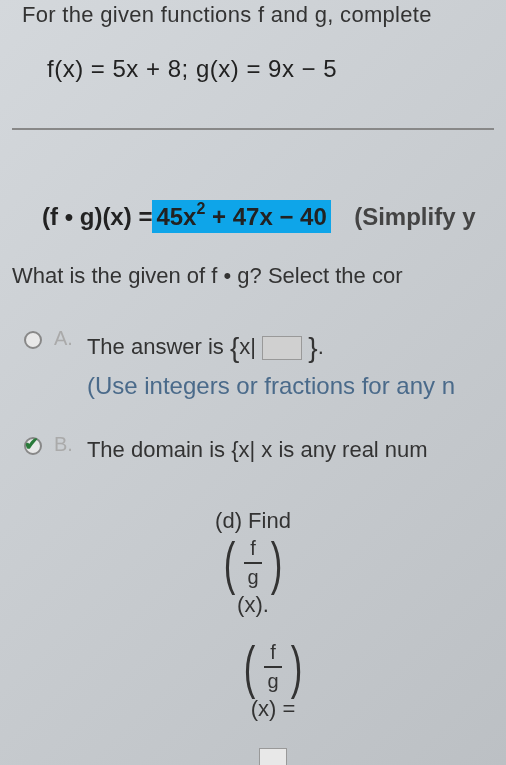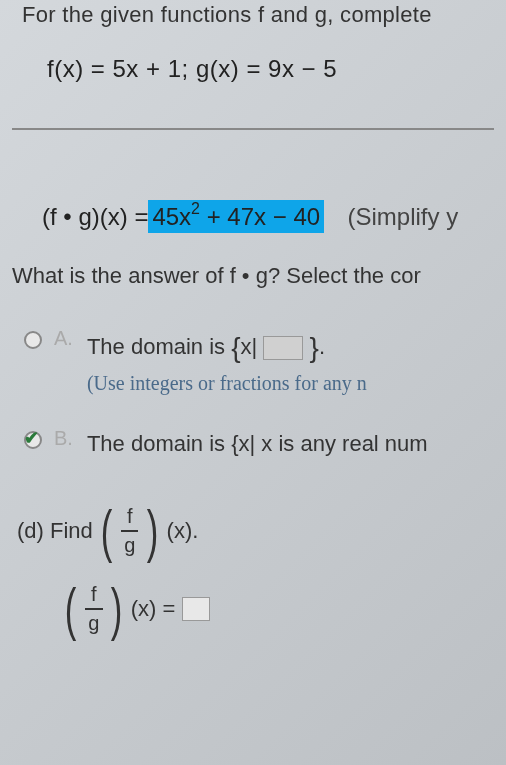--- a/index.html
+++ b/index.html
@@ -37,20 +37,21 @@
       border-top: 2px solid #888;
       margin: 10px 0 70px 0;
     }
     .fg-equation {
       font-size: 24px;
       color: #222;
       padding: 0 10px 30px 30px;
       display: flex;
       align-items: baseline;
       flex-wrap: wrap;
+      font-weight: bold;
     }
     .highlighted {
       background: #0ea5e9;
       padding: 2px 4px;
       color: #222;
     }
     .sup {
       font-size: 16px;
       vertical-align: super;
       position: relative;
@@ -100,24 +101,23 @@
     }
     .choice-label.faded {
       color: #aaa;
     }
     .choice-text {
       font-size: 22px;
       color: #333;
       line-height: 1.5;
     }
     .choice-subtext {
-      font-size: 20px;
+      font-size: 24px;
       color: #4a6a8a;
       line-height: 1.4;
-      font-family: Liberation Serif, serif;
     }
     .input-box {
       display: inline-block;
       width: 40px;
       height: 24px;
       background: #d0d0d0;
       border: 1px solid #999;
       vertical-align: middle;
     }
     .input-box-small {
@@ -130,20 +130,21 @@
     }
     .part-d {
       padding: 20px 5px 0 5px;
       font-size: 22px;
       color: #333;
     }
     .part-d-row {
       display: flex;
       align-items: center;
       margin-bottom: 20px;
+      flex-direction: column;
     }
     .fraction-paren {
       display: inline-flex;
       align-items: center;
       margin: 0 4px;
     }
     .paren {
       font-size: 58px;
       font-weight: 200;
       line-height: 1;
@@ -178,38 +179,38 @@
       font-size: 28px;
       vertical-align: middle;
     }
   </style>
 </head>
 <body>
 
 <div class="content">
   <div class="header-text">For the given functions f and g, complete</div>
 
-  <div class="functions-def">f(x) = 5x + 1; g(x) = 9x − 5</div>
+  <div class="functions-def">f(x) = 5x + 8; g(x) = 9x − 5</div>
 
   <hr class="divider">
 
   <div class="fg-equation">
     <span>(f • g)(x) = </span>
     <span class="highlighted">45x<span class="sup">2</span> + 47x − 40</span>
     <span class="simplify-hint">&nbsp;&nbsp;<span>(Simplify y</span></span>
   </div>
 
-  <div class="domain-question">What is the answer of f • g? Select the cor</div>
+  <div class="domain-question">What is the given of f • g? Select the cor</div>
 
   <div class="choice">
     <div class="radio"></div>
     <div class="choice-label faded">A.</div>
     <div>
       <div class="choice-text">
-        <span>The domain is </span><span class="brace">{</span>x|&nbsp;<span class="input-box"></span>&nbsp;<span class="brace">}</span><span>.</span>
+        <span>The answer is </span><span class="brace">{</span>x|&nbsp;<span class="input-box"></span>&nbsp;<span class="brace">}</span><span>.</span>
       </div>
       <div class="choice-subtext">(Use integers or fractions for any n</div>
     </div>
   </div>
 
   <div class="choice">
     <div class="radio checked"></div>
     <div class="choice-label faded">B.</div>
     <div class="choice-text">The domain is {x| x is any real num</div>
   </div>

